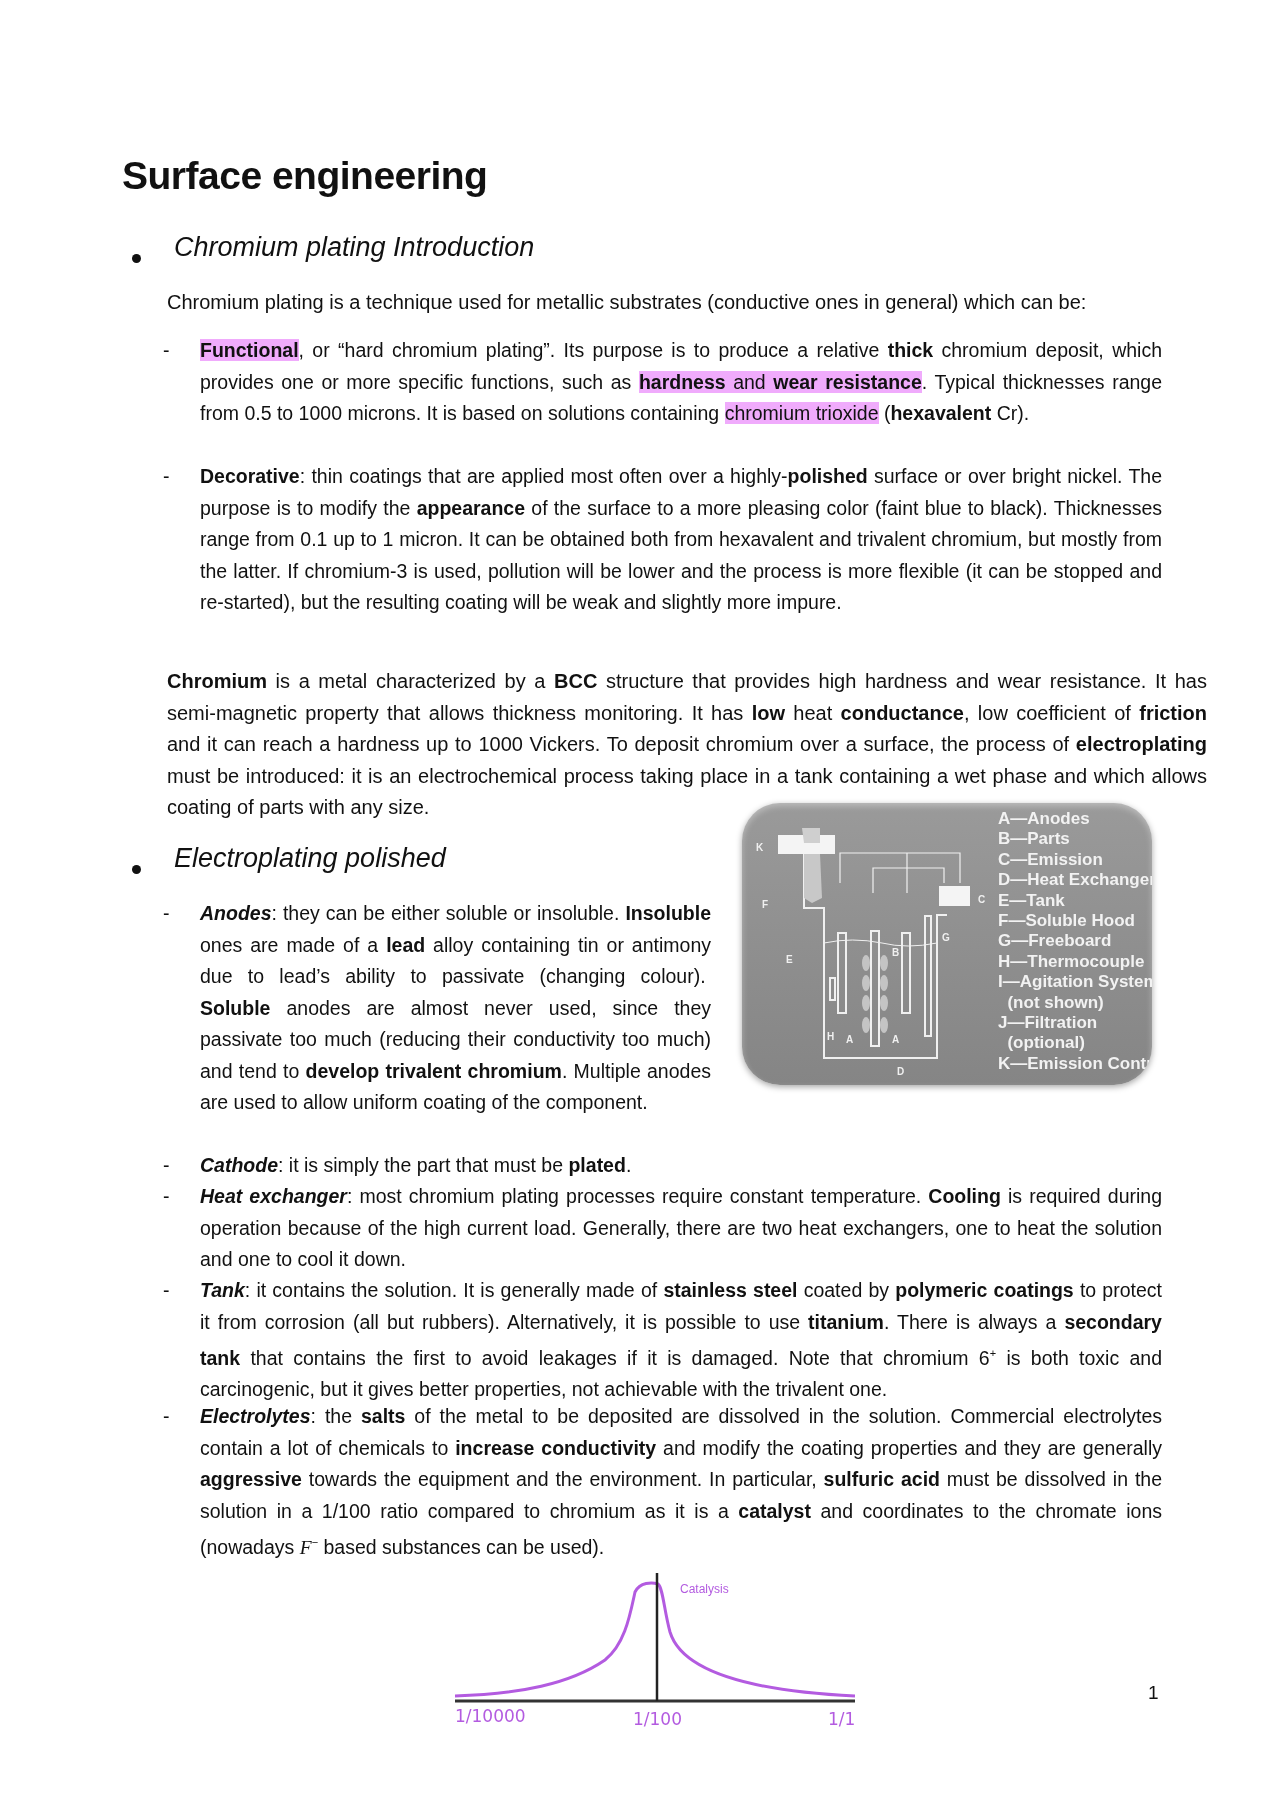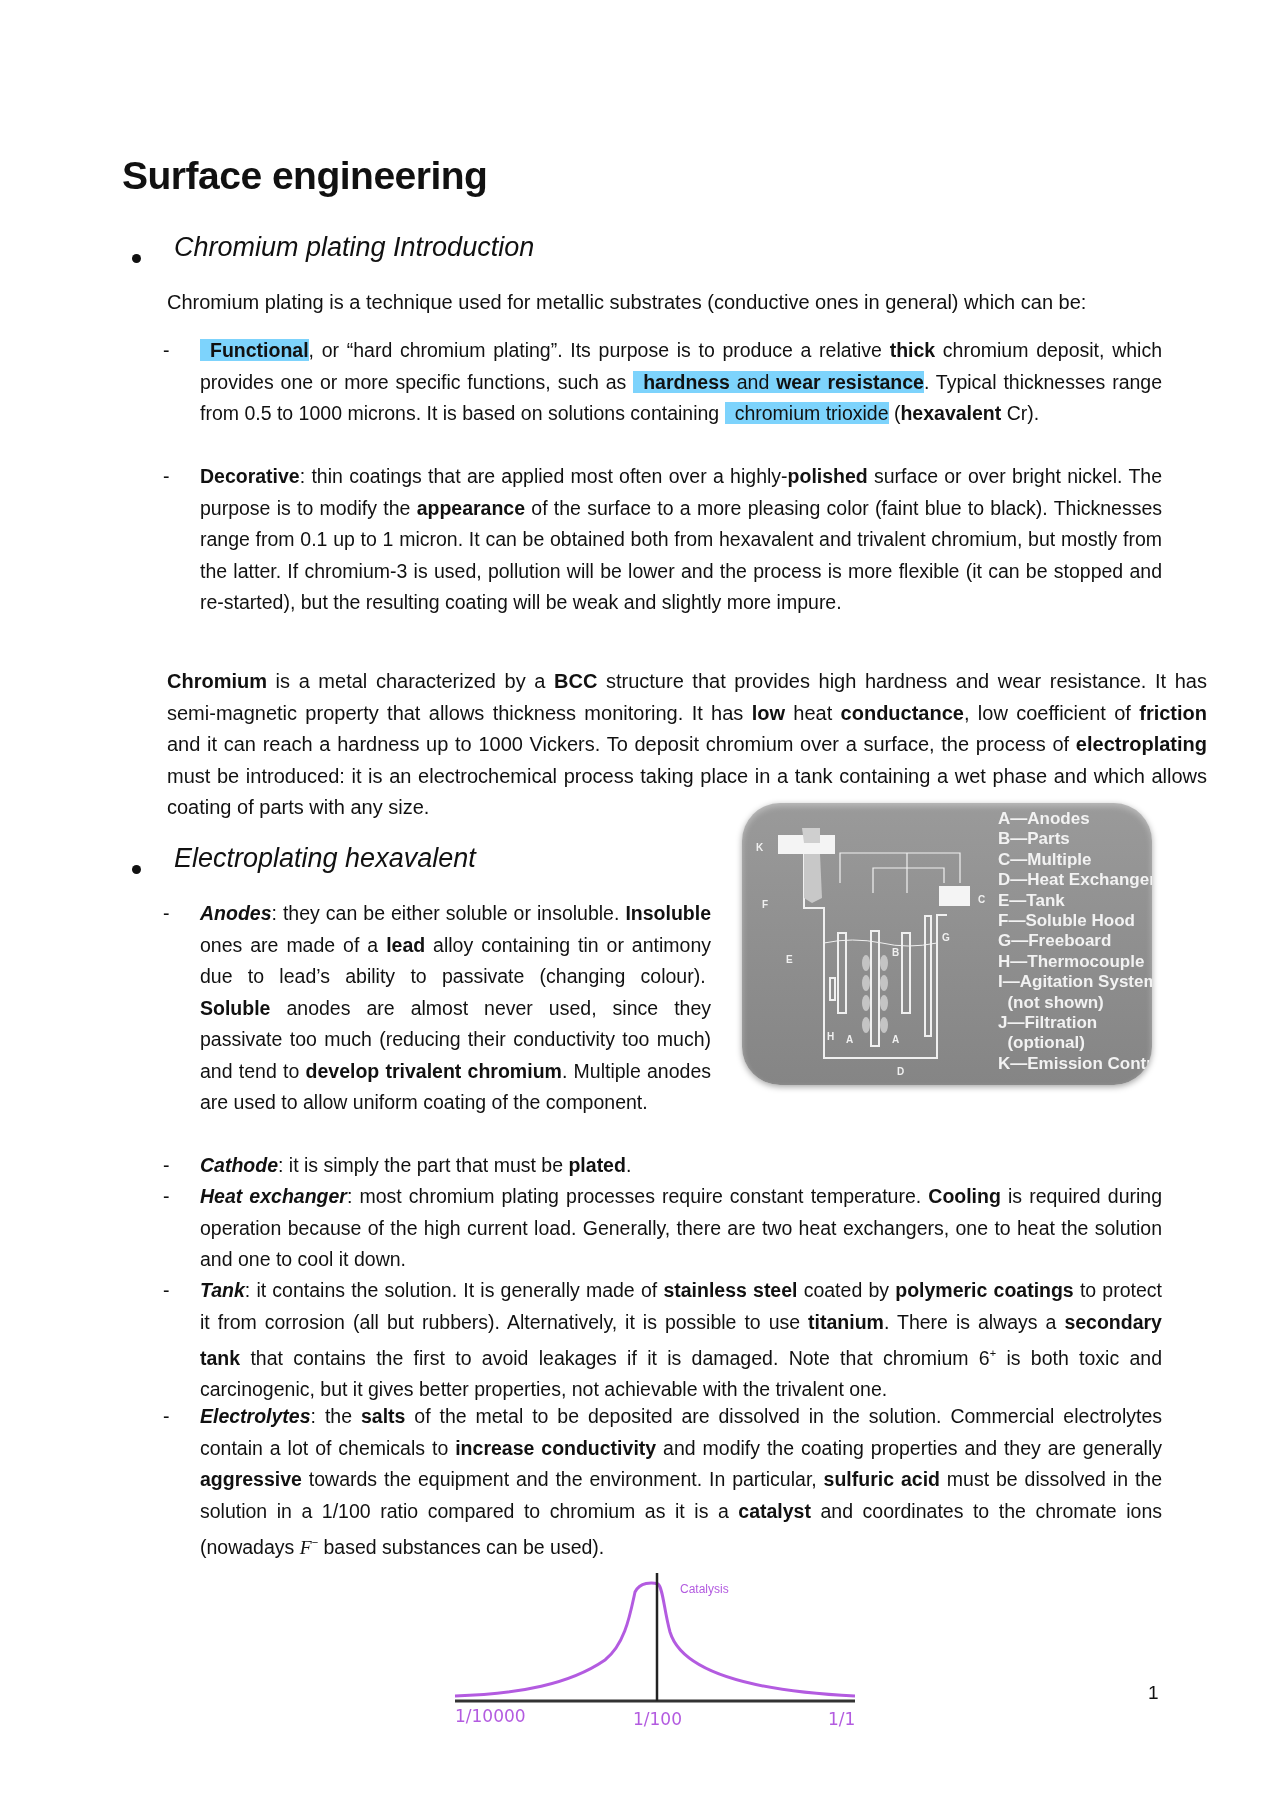--- a/index.html
+++ b/index.html
@@ -6,21 +6,21 @@
   body { width: 1280px; height: 1811px; position: relative; overflow: hidden;
          font-family: "Liberation Sans", "DejaVu Sans", sans-serif; color: #111; }
   .page { position: absolute; left: 0; top: 0; width: 1280px; height: 1811px; }
   .h1 { position: absolute; left: 122px; top: 154px; font-size: 39px; font-weight: bold; letter-spacing: -0.5px; }
   .h2 { position: absolute; left: 132px; font-size: 27px; font-style: italic; display: flex; align-items: flex-end; }
   .h2 .bullet { display: inline-block; width: 9px; height: 9px; border-radius: 50%; background: #111; margin-right: 33px; }
   .para { position: absolute; left: 127px; width: 1040px; font-size: 20px; line-height: 31.5px; text-align: justify; margin-left: 40px; }
   .li { position: absolute; left: 163px; font-size: 19.5px; line-height: 31.5px; }
   .li .dash { position: absolute; left: 0; top: 0; }
   .li .text { margin-left: 37px; text-align: justify; display: block; }
-  .hl { background: #7dd3fc; padding-left: 10px; }
+  .hl { background: #f0abfc; }
   b { font-weight: bold; }
   .figure { position: absolute; left: 742px; top: 803px; width: 410px; height: 282px; border-radius: 38px;
             background: linear-gradient(180deg, #9a9a9a 0%, #8d8d8d 60%, #858585 100%);
             box-shadow: 0 2px 6px rgba(0,0,0,0.35), inset 0 3px 6px rgba(255,255,255,0.35); overflow: hidden; }
   .legend { position: absolute; left: 256px; top: 6px; font-family: "Liberation Sans", sans-serif; font-weight: bold;
             font-size: 17px; line-height: 20.4px; color: #f2f2f2; white-space: pre; }
   .chart { position: absolute; left: 430px; top: 1570px; width: 450px; height: 180px; }
   .pageno { position: absolute; left: 1148px; top: 1682px; font-size: 19px; }
 </style>
 </head>
@@ -44,21 +44,21 @@
 
   <div class="li" style="top:461px; width:999px;">
     <span class="dash">-</span>
     <span class="text"><b>Decorative</b>: thin coatings that are applied most often over a highly-<b>polished</b> surface or over bright nickel. The purpose is to modify the <b>appearance</b> of the surface to a more pleasing color (faint blue to black). Thicknesses range from 0.1 up to 1 micron. It can be obtained both from hexavalent and trivalent chromium, but mostly from the latter. If chromium-3 is used, pollution will be lower and the process is more flexible (it can be stopped and re-started), but the resulting coating will be weak and slightly more impure.</span>
   </div>
 
   <div class="para" style="top:666px;"><b>Chromium</b> is a metal characterized by a <b>BCC</b> structure that provides high hardness and wear resistance. It has semi-magnetic property that allows thickness monitoring. It has <b>low</b> heat <b>conductance</b>, low coefficient of <b>friction</b> and it can reach a hardness up to 1000 Vickers. To deposit chromium over a surface, the process of <b>electroplating</b> must be introduced: it is an electrochemical process taking place in a tank containing a wet phase and which allows coating of parts with any size.</div>
 
   <div class="h2" style="top:843px;">
     <span class="bullet"></span>
-    <span>Electroplating hexavalent</span>
+    <span>Electroplating polished</span>
   </div>
 
   <div class="li" style="top:898px; width:548px;">
     <span class="dash">-</span>
     <span class="text"><b><i>Anodes</i></b>: they can be either soluble or insoluble. <b>Insoluble</b> ones are made of a <b>lead</b> alloy containing tin or antimony due to lead’s ability to passivate (changing colour).&nbsp; <b>Soluble</b> anodes are almost never used, since they passivate too much (reducing their conductivity too much) and tend to <b>develop trivalent chromium</b>. Multiple anodes are used to allow uniform coating of the component.</span>
   </div>
 
   <div class="figure">
     <svg width="256" height="282" viewBox="0 0 256 282" style="position:absolute;left:0;top:0;">
       <g fill="none" stroke="#f0f0f0" stroke-width="2">
@@ -96,21 +96,21 @@
         <text x="44" y="160">E</text>
         <text x="236" y="100">C</text>
         <text x="200" y="138">G</text>
         <text x="150" y="153">B</text>
         <text x="85" y="237">H</text>
         <text x="104" y="240">A</text>
         <text x="150" y="240">A</text>
         <text x="155" y="272">D</text>
       </g>
     </svg>
-    <div class="legend"><div>A—Anodes</div><div>B—Parts</div><div>C—Multiple</div><div>D—Heat Exchanger</div><div>E—Tank</div><div>F—Soluble Hood</div><div>G—Freeboard</div><div>H—Thermocouple</div><div>I—Agitation System</div><div>  (not shown)</div><div>J—Filtration</div><div>  (optional)</div><div>K—Emission Control</div></div>
+    <div class="legend"><div>A—Anodes</div><div>B—Parts</div><div>C—Emission</div><div>D—Heat Exchanger</div><div>E—Tank</div><div>F—Soluble Hood</div><div>G—Freeboard</div><div>H—Thermocouple</div><div>I—Agitation System</div><div>  (not shown)</div><div>J—Filtration</div><div>  (optional)</div><div>K—Emission Control</div></div>
   </div>
 
   <div class="li" style="top:1150px; width:999px;">
     <span class="dash">-</span>
     <span class="text"><b><i>Cathode</i></b>: it is simply the part that must be <b>plated</b>.</span>
   </div>
 
   <div class="li" style="top:1181px; width:999px;">
     <span class="dash">-</span>
     <span class="text"><b><i>Heat exchanger</i></b>: most chromium plating processes require constant temperature. <b>Cooling</b> is required during operation because of the high current load. Generally, there are two heat exchangers, one to heat the solution and one to cool it down.</span>

